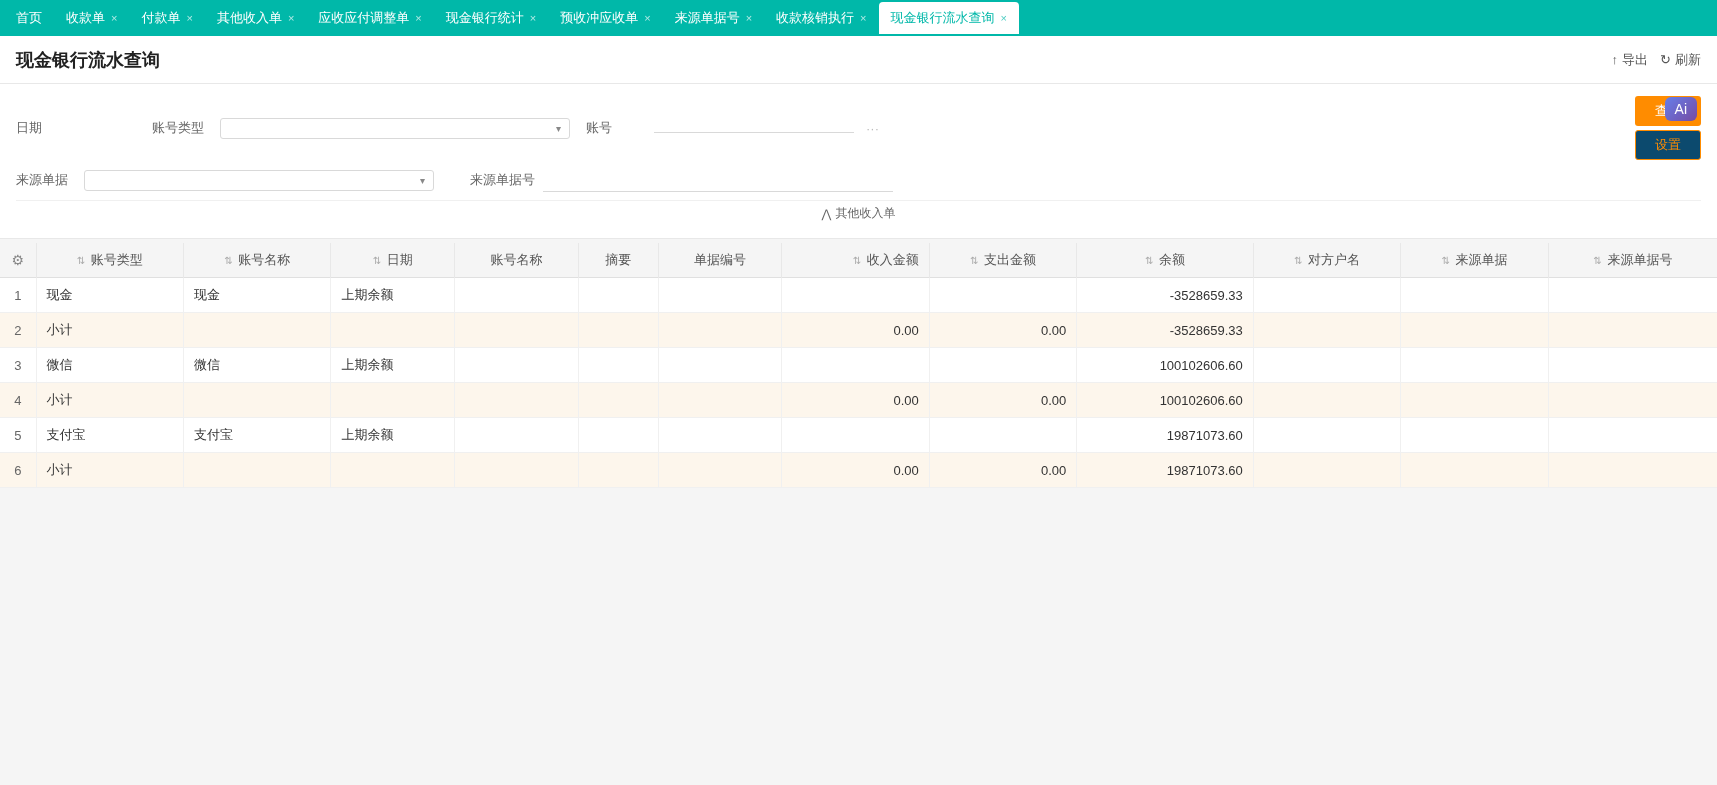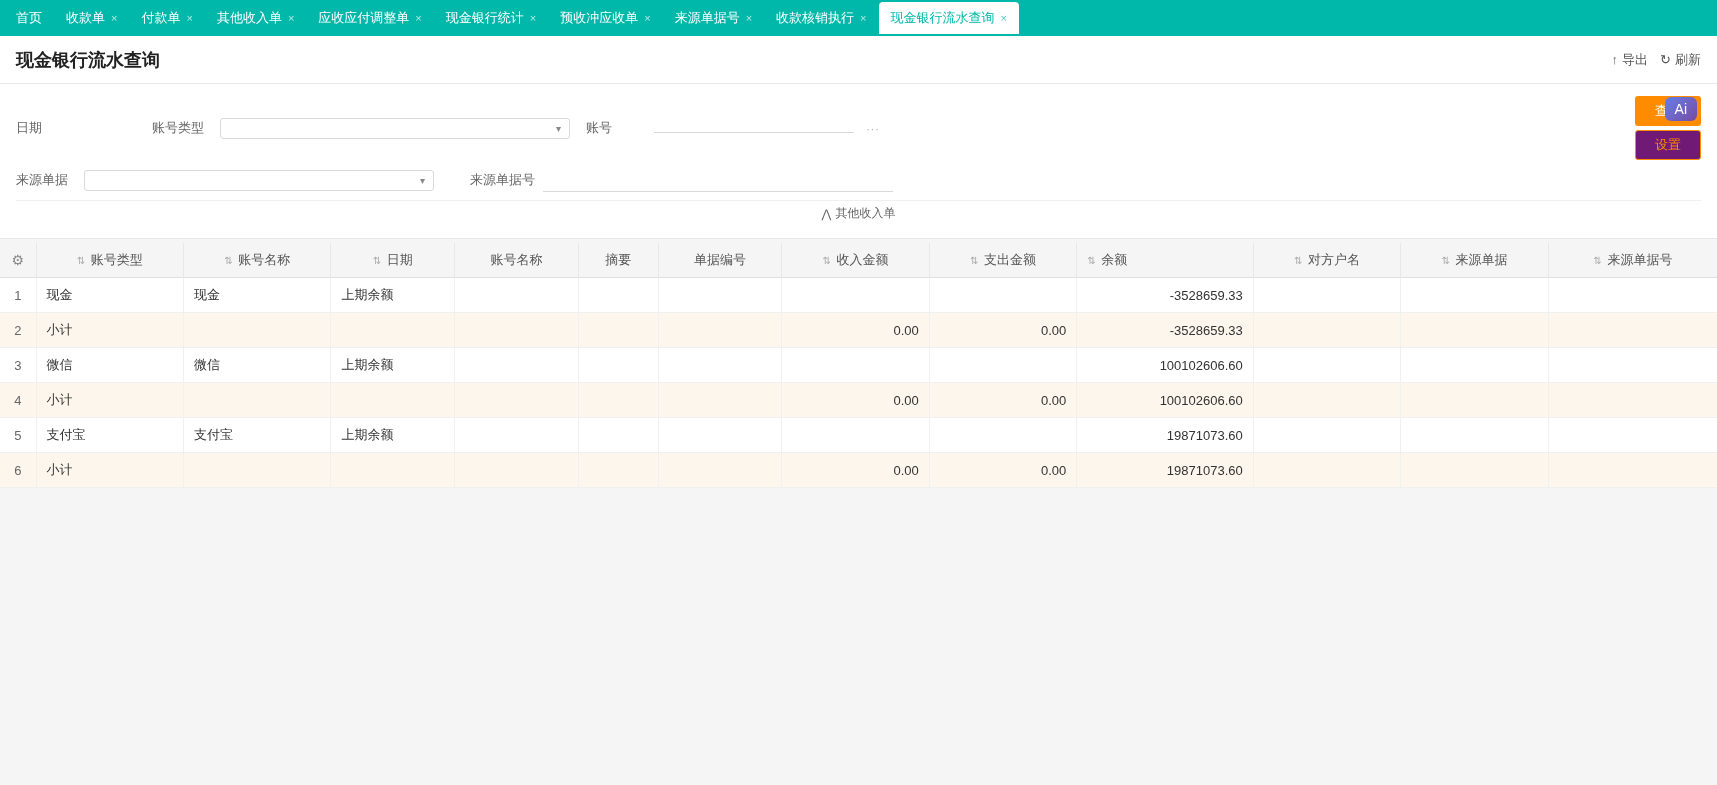--- a/index.html
+++ b/index.html
@@ -137,21 +137,21 @@
     .query-btn {
       background: #ff8c00;
       color: #fff;
       border: none;
       border-radius: 3px;
       padding: 6px 20px;
       cursor: pointer;
       font-size: 13px;
     }
     .settings-btn {
-      background: #701a75;
+      background: #0c4a6e;
       color: #ff8c00;
       border: 1px solid #ff8c00;
       border-radius: 3px;
       padding: 5px 16px;
       cursor: pointer;
       font-size: 13px;
     }
     .collapse-btn {
       display: flex;
       align-items: center;
@@ -357,29 +357,29 @@
         </th>
         <th>
           <span>账号名称</span>
         </th>
         <th>
           <span>摘要</span>
         </th>
         <th>
           <span>单据编号</span>
         </th>
-        <th style="">
+        <th style="text-align:right;">
           <span class="sort-arrows">⇅</span>
           <span>收入金额</span>
         </th>
         <th style="text-align:center;">
           <span class="sort-arrows">⇅</span>
           <span>支出金额</span>
         </th>
-        <th style="text-align:left;">
+        <th style="text-align:center;">
           <span class="sort-arrows">⇅</span>
           <span>余额</span>
         </th>
         <th>
           <span class="sort-arrows">⇅</span>
           <span>对方户名</span>
         </th>
         <th>
           <span class="sort-arrows">⇅</span>
           <span>来源单据</span>

